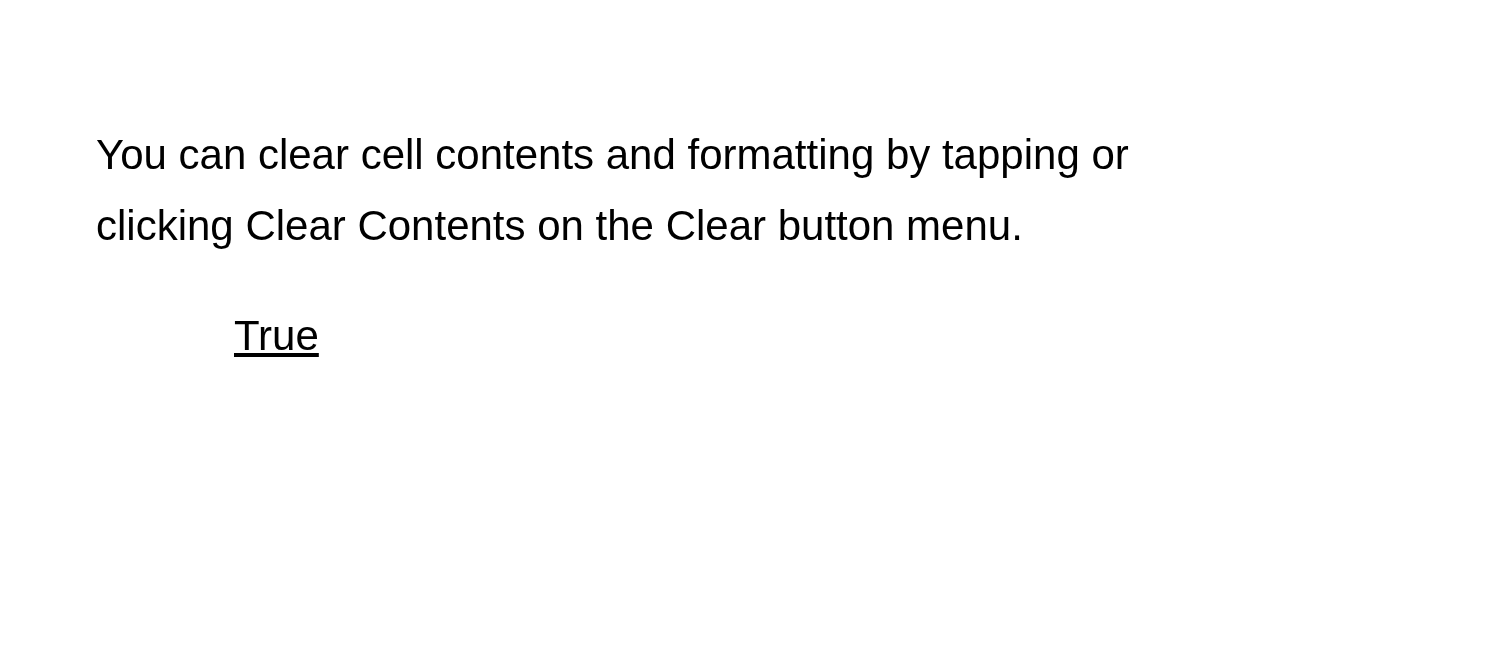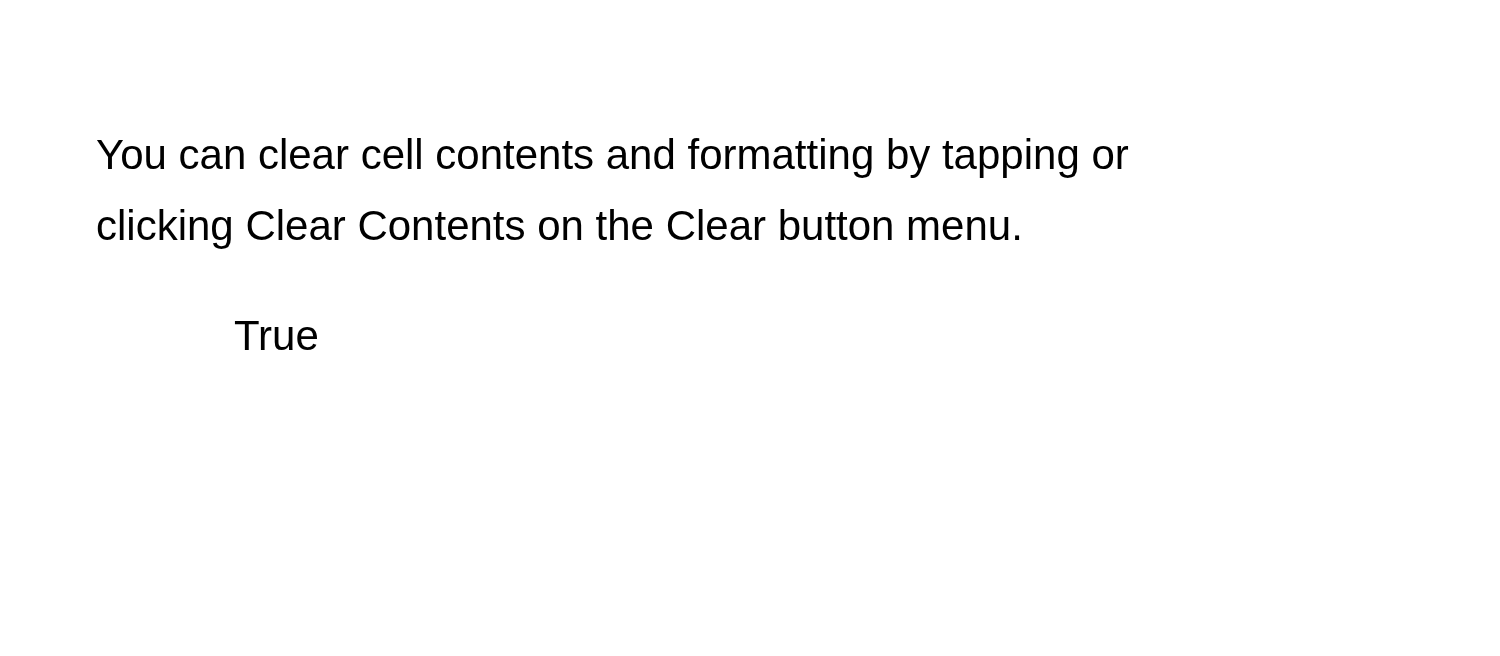--- a/index.html
+++ b/index.html
@@ -25,20 +25,21 @@
     }
     .options {
       margin-top: 38px;
       padding-left: 130px;
     }
     .option {
       font-size: 42px;
       line-height: 1.7;
       font-weight: 400;
       cursor: pointer;
+      text-decoration: underline;
     }
   </style>
 </head>
 <body>
 
 <div class="question-text">You can clear cell contents and formatting by tapping or clicking Clear Contents on the Clear button menu.</div>
 
 <div class="options">
   <div class="option">True</div>
 </div>

